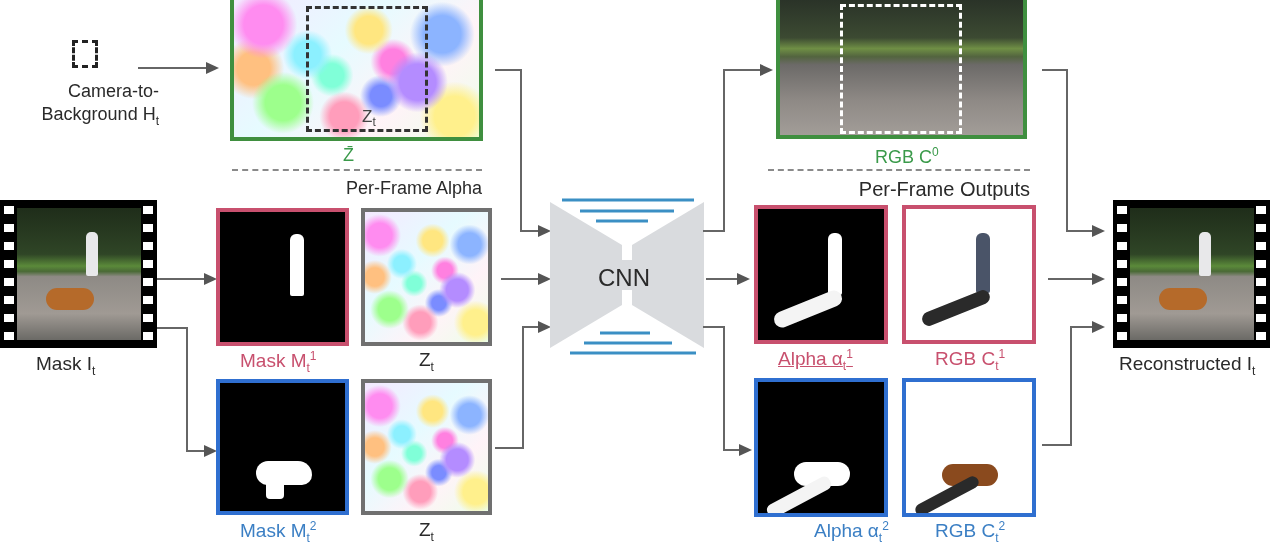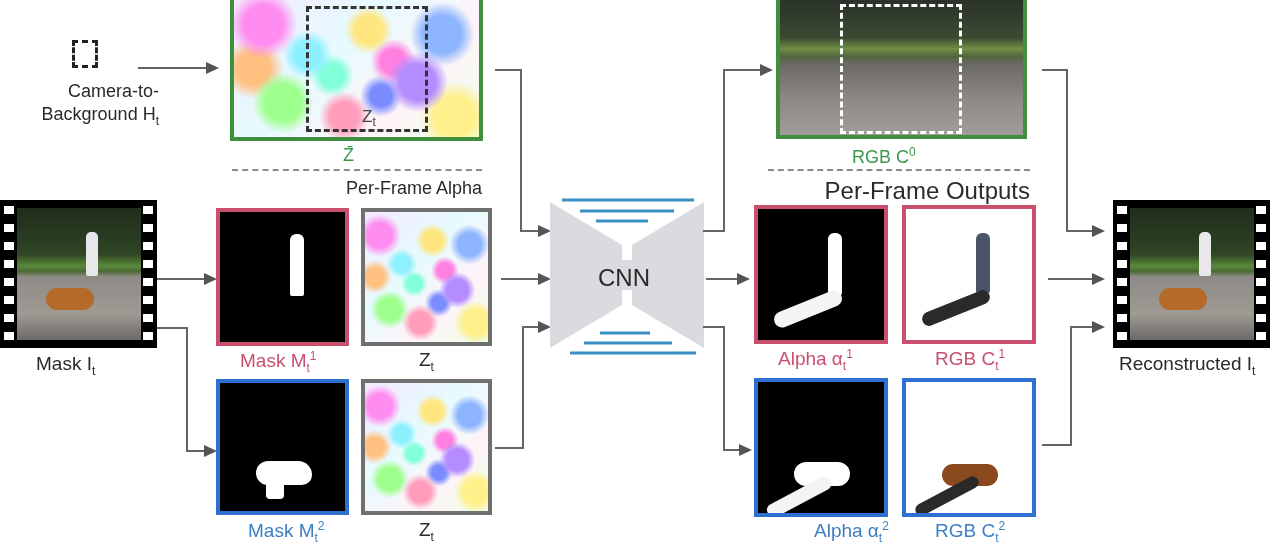--- a/index.html
+++ b/index.html
@@ -97,21 +97,21 @@
 </div>
 <div class="panel b-gray noise" style="left:361px;top:208px;width:131px;height:138px;"></div>
 <div class="label dark" style="left:419px;top:350px;">
   <span>Z</span><sub>t</sub>
 </div>
 
 <div class="panel b-blue black" style="left:216px;top:379px;width:133px;height:136px;">
   <div class="abs" style="left:36px;top:78px;width:56px;height:24px;background:#fff;border-radius:12px 14px 10px 12px;"></div>
   <div class="abs" style="left:46px;top:96px;width:18px;height:20px;background:#fff;border-radius:4px;"></div>
 </div>
-<div class="label blue" style="left:240px;top:520px;margin-left:8px;">
+<div class="label blue" style="left:240px;top:520px;">
   <span>Mask M</span><sub>t</sub><sup>2</sup>
 </div>
 <div class="panel b-gray noise" style="left:361px;top:379px;width:131px;height:136px;"></div>
 <div class="label dark" style="left:419px;top:520px;">
   <span>Z</span><sub>t</sub>
 </div>
 
 <div class="line" style="left:495px;top:69px;width:26px;height:2px;"></div>
 <div class="line" style="left:520px;top:69px;width:2px;height:162px;"></div>
 <div class="line" style="left:520px;top:230px;width:22px;height:2px;"></div>
@@ -146,31 +146,31 @@
 
 <div class="line" style="left:703px;top:326px;width:22px;height:2px;"></div>
 <div class="line" style="left:723px;top:326px;width:2px;height:124px;"></div>
 <div class="line" style="left:723px;top:449px;width:20px;height:2px;"></div>
 <div class="arrow" style="left:739px;top:444px;"></div>
 
 <div class="panel b-green" style="left:776px;top:-4px;width:251px;height:143px;
             background:linear-gradient(to bottom, #2a3328 0%, #3c4a32 28%, #6f8f45 36%, #53643f 42%, #6c6a68 48%, #8f8a86 75%, #a29d98 100%);">
   <div class="abs" style="left:60px;top:4px;width:122px;height:130px;border:3px dashed #ffffff;box-sizing:border-box;"></div>
 </div>
-<div class="label green" style="left:852px;top:146px;font-size:18px;">
+<div class="label green" style="left:875px;top:146px;font-size:18px;">
   <span>RGB C</span><sup>0</sup>
 </div>
 <div class="dash-sep" style="left:768px;top:169px;width:262px;"></div>
-<div class="label dark" style="left:768px;top:179px;width:262px;font-size:24px;">Per-Frame Outputs</div>
+<div class="label dark" style="left:768px;top:179px;width:262px;font-size:20px;">Per-Frame Outputs</div>
 
 <div class="panel b-pink black" style="left:754px;top:205px;width:134px;height:139px;">
   <div class="abs" style="left:70px;top:24px;width:14px;height:62px;background:#fff;border-radius:6px 6px 2px 2px;"></div>
   <div class="abs" style="left:14px;top:92px;width:72px;height:16px;background:#f4f4f4;border-radius:10px;transform:rotate(-22deg);"></div>
 </div>
-<div class="label pink" style="left:778px;top:348px;">
+<div class="label pink" style="left:778px;top:348px;text-decoration:underline;">
   <span>Alpha α</span><sub>t</sub><sup>1</sup>
 </div>
 <div class="panel b-pink white" style="left:902px;top:205px;width:134px;height:139px;">
   <div class="abs" style="left:70px;top:24px;width:14px;height:60px;background:#4a5468;border-radius:6px 6px 2px 2px;"></div>
   <div class="abs" style="left:14px;top:92px;width:72px;height:14px;background:#2a2a2a;border-radius:10px;transform:rotate(-22deg);"></div>
 </div>
 <div class="label pink" style="left:935px;top:348px;">
   <span>RGB C</span><sub>t</sub><sup>1</sup>
 </div>
 

